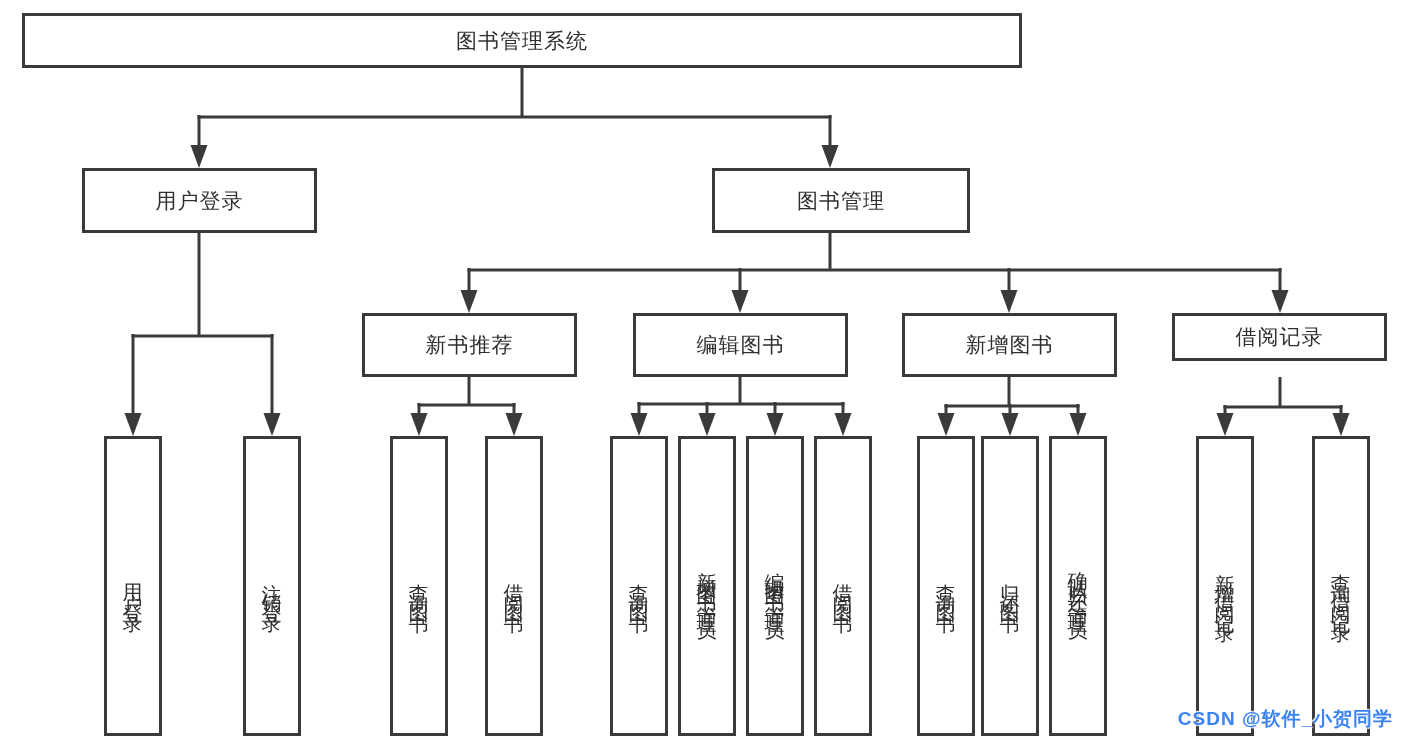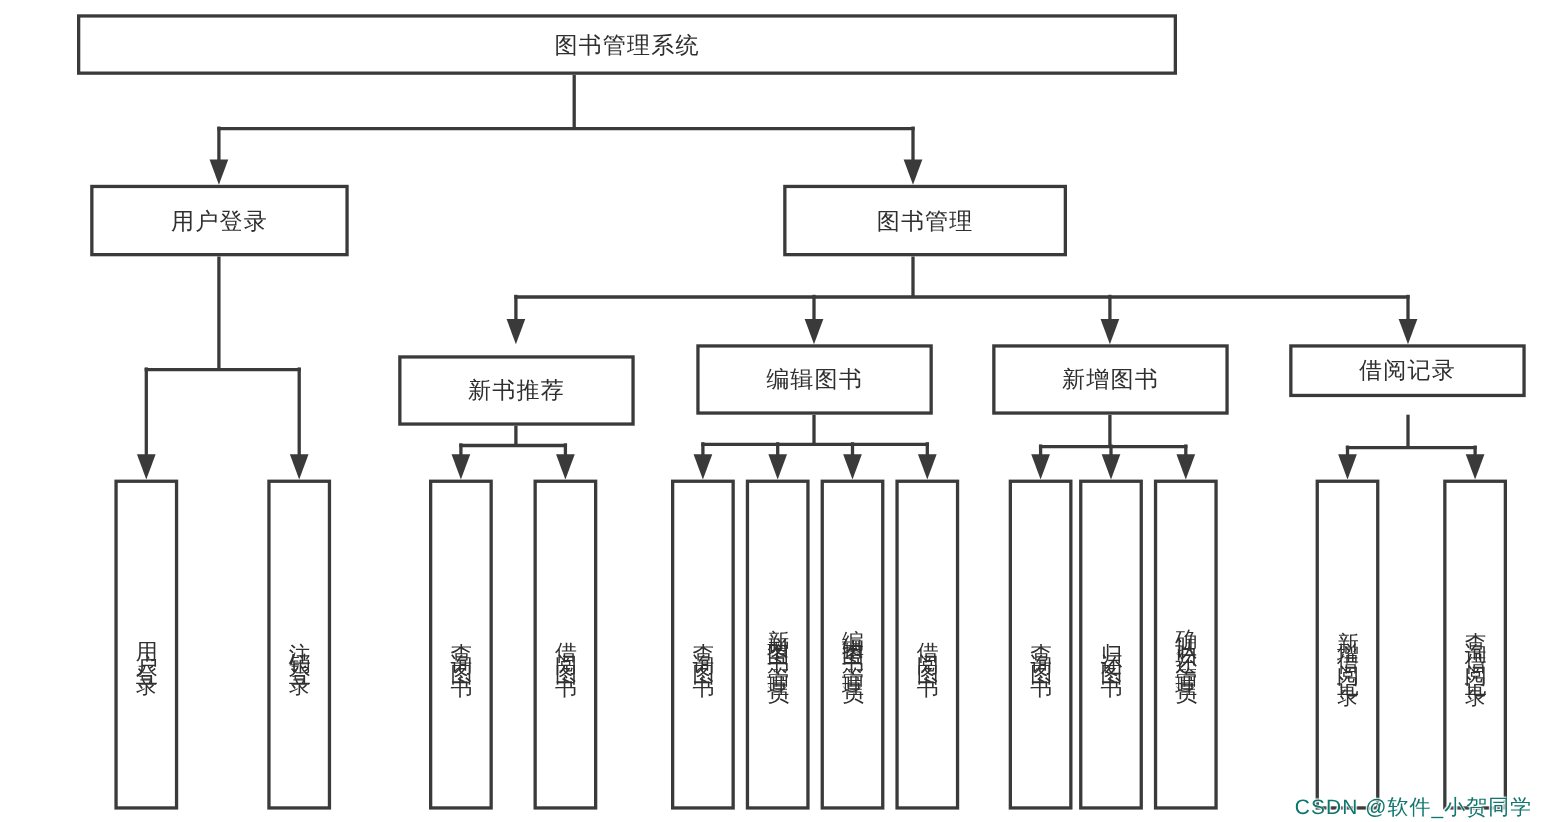--- a/index.html
+++ b/index.html
@@ -43,26 +43,27 @@
     letter-spacing: 10px;
     line-height: 52px;
     display: block;
     text-align: center;
     padding-top: 4px;
   }
   .v-node.long { letter-spacing: 7px; padding-top: 2px; }
   .watermark {
     position: absolute;
     right: 12px;
-    bottom: 0;
+    bottom: 15px;
     font-size: 19px;
     letter-spacing: 1px;
-    color: #0f766e;
+    color: #3b82f6;
     text-shadow: 0 0 2px #ffffff, 1px 1px 1px #ffffff, -1px -1px 1px #ffffff;
     white-space: nowrap;
+    font-weight: bold;
   }
 </style>
 </head>
 <body>
 
 <div class="canvas">
 
   <svg class="connectors" viewBox="0 0 1405 747" xmlns="http://www.w3.org/2000/svg">
 
     <line x1="522" y1="68" x2="522" y2="117"></line>
@@ -118,26 +119,26 @@
     <polygon points="1069.5,413 1086.5,413 1078,436"></polygon>
 
     <line x1="1280" y1="377" x2="1280" y2="407"></line>
     <line x1="1223.5" y1="407" x2="1342.5" y2="407"></line>
     <line x1="1225" y1="405" x2="1225" y2="415"></line>
     <polygon points="1216.5,413 1233.5,413 1225,436"></polygon>
     <line x1="1341" y1="405" x2="1341" y2="415"></line>
     <polygon points="1332.5,413 1349.5,413 1341,436"></polygon>
   </svg>
 
-  <div class="node h-node" style="left:22px; top:13px; width:1000px; height:55px;margin-left:48px;">图书管理系统</div>
+  <div class="node h-node" style="left:22px; top:13px; width:1000px; height:55px;">图书管理系统</div>
 
   <div class="node h-node" style="left:82px; top:168px; width:235px; height:65px;">用户登录</div>
   <div class="node h-node" style="left:712px; top:168px; width:258px; height:65px;">图书管理</div>
 
-  <div class="node h-node" style="left:362px; top:313px; width:215px; height:64px;margin-top:10px;">新书推荐</div>
+  <div class="node h-node" style="left:362px; top:313px; width:215px; height:64px;">新书推荐</div>
   <div class="node h-node" style="left:633px; top:313px; width:215px; height:64px;">编辑图书</div>
   <div class="node h-node" style="left:902px; top:313px; width:215px; height:64px;">新增图书</div>
   <div class="node h-node" style="left:1172px; top:313px; width:215px; height:48px;">借阅记录</div>
 
   <div class="node v-node" style="left:104px;">用户登录</div>
   <div class="node v-node" style="left:243px;">注销登录</div>
 
   <div class="node v-node" style="left:390px;">查询图书</div>
   <div class="node v-node" style="left:485px;">借阅图书</div>
 

